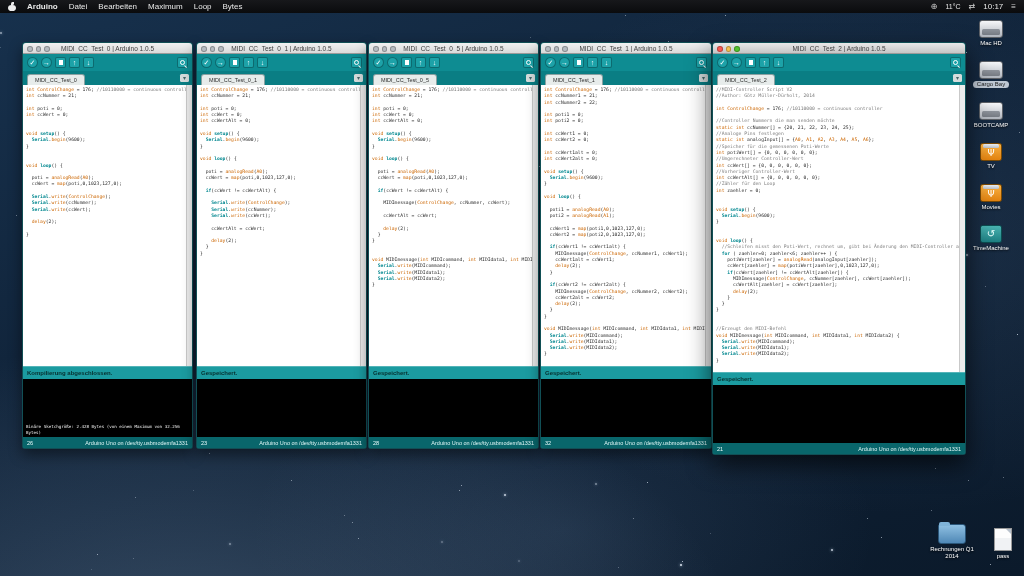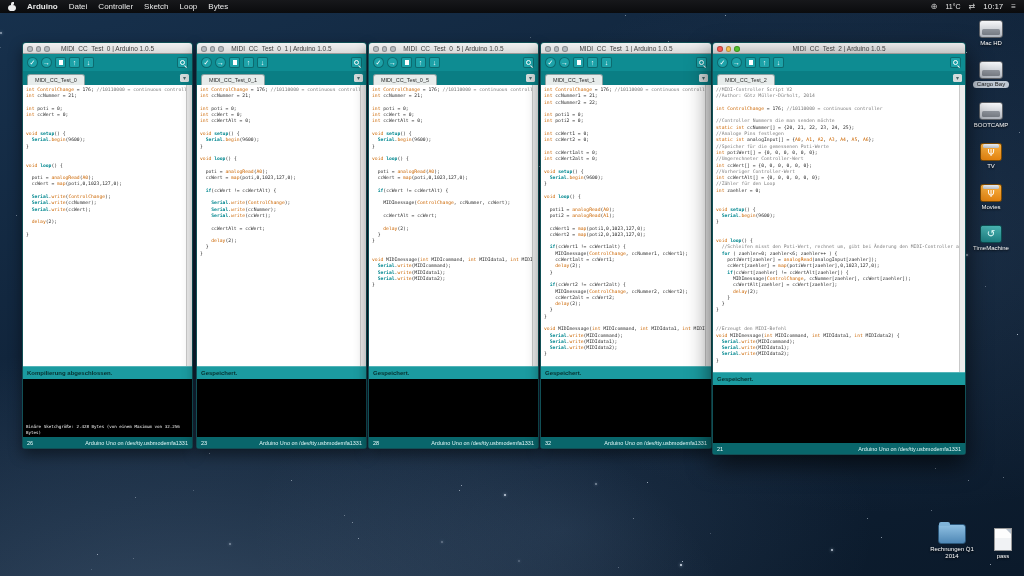--- a/index.html
+++ b/index.html
@@ -263,22 +263,22 @@
     <span class="star" style="height: 1px; width: 1px; left: 617.973px; top: 566.686px; opacity: 0.44;"></span>
     <span class="star" style="height: 2px; width: 2px; left: 229.255px; top: 542.605px; opacity: 0.48; box-shadow: rgba(220, 235, 255, 0.9) 0px 0px 3px;"></span>
     <span class="star" style="height: 1px; width: 1px; left: 399.194px; top: 134.458px; opacity: 0.47;"></span>
   </div>
 
 <div id="menubar">
   <span class="apple"></span>
   <span id="menu-items" style="display: flex; gap: 11px;">
       <span class="menu-item app">Arduino</span>
       <span class="menu-item">Datei</span>
-      <span class="menu-item">Controller</span>
-      <span class="menu-item">Sketch</span>
+      <span class="menu-item">Bearbeiten</span>
+      <span class="menu-item">Maximum</span>
       <span class="menu-item">Loop</span>
       <span class="menu-item">Bytes</span>
     </span>
   <span id="menu-extras">
     <span class="glyph">⊕</span>
     <span>11°C</span>
     <span class="glyph">⇄</span>
     <span id="clock">10:17</span>
     <span class="glyph">≡</span>
   </span>

